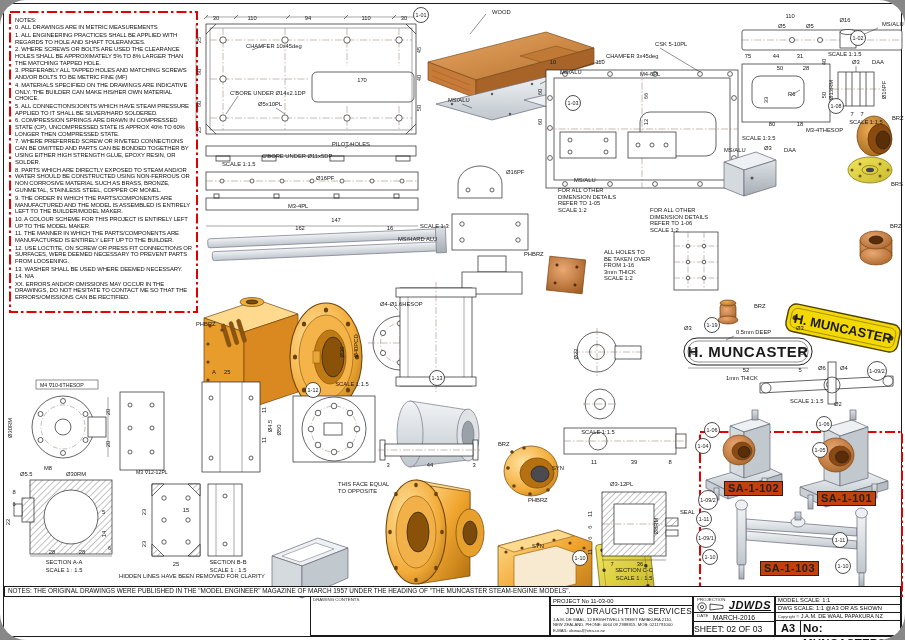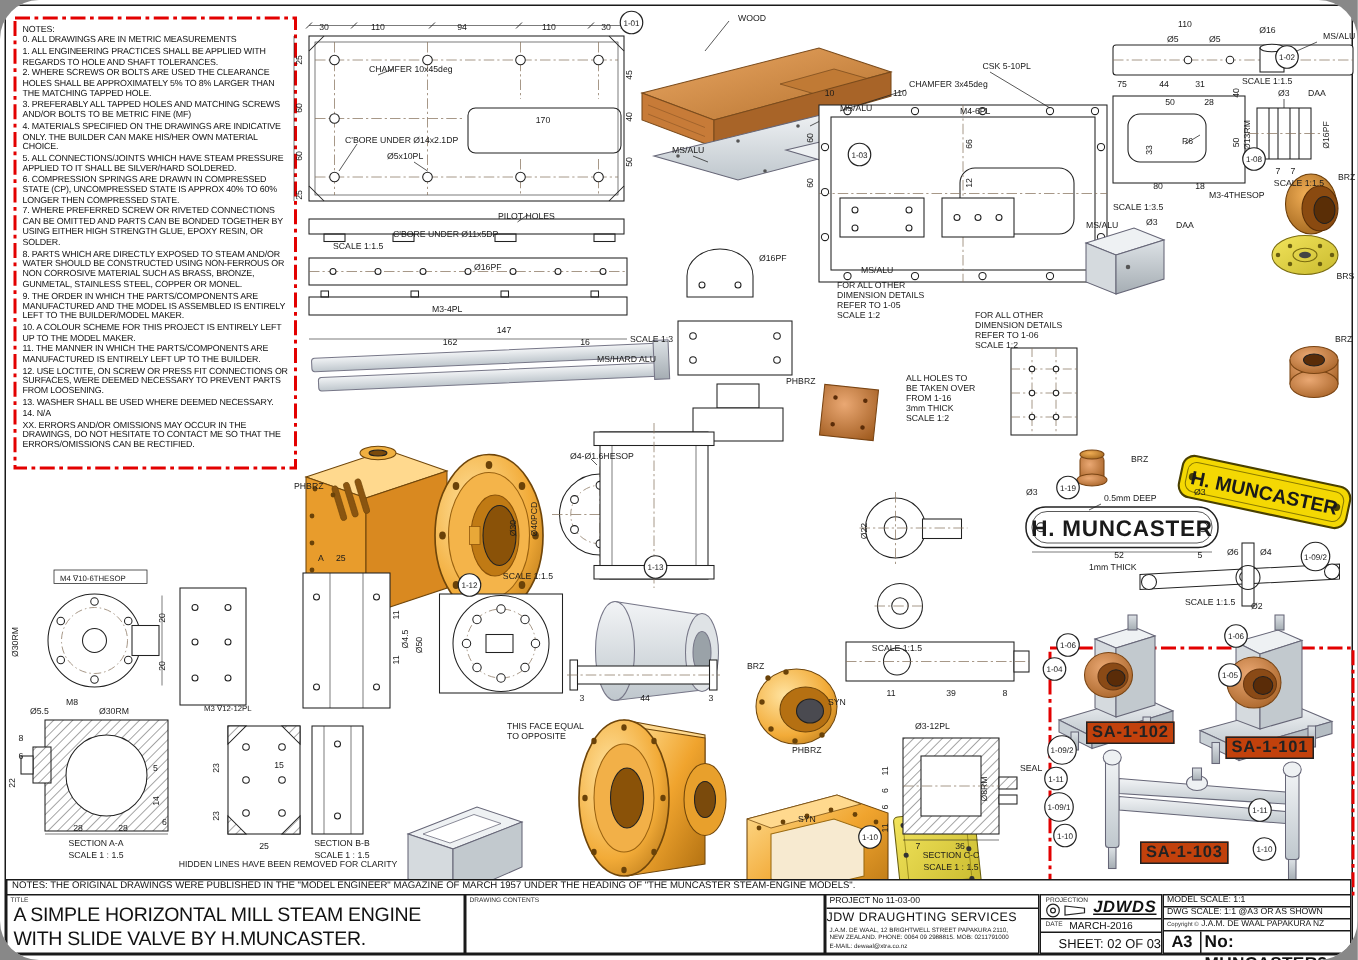--- a/index.html
+++ b/index.html
@@ -893,35 +893,28 @@
   </div>
 
   <div class="sa-label" style="left:724px;top:481px;">SA-1-102</div>
   <div class="sa-label" style="left:777px;top:491px;margin-left:40px;">SA-1-101</div>
   <div class="sa-label" style="left:760px;top:561px;">SA-1-103</div>
 
   <div class="strip">
     <span>NOTES: THE ORIGINAL DRAWINGS WERE PUBLISHED IN THE "MODEL ENGINEER" MAGAZINE OF MARCH 1957 UNDER THE HEADING OF "THE MUNCASTER STEAM-ENGINE MODELS".</span>
   </div>
 
-  <div class="tb" style="left:4px;top:596px;width:306px;height:40px;">
-    <div class="cap">TITLE</div>
-    <div class="bigtxt">
-      <div>A SIMPLE HORIZONTAL MILL STEAM ENGINE</div>
-      <div>WITH SLIDE VALVE BY H.MUNCASTER.</div>
-    </div>
-  </div>
 
   <div class="tb" style="left:310px;top:596px;width:240px;height:40px;">
     <div class="cap">DRAWING CONTENTS</div>
   </div>
 
   <div class="tb" style="left:550px;top:596px;width:143px;height:40px;">
     <div class="row" style="height:9px;border-bottom:1px solid #1a1a1a;font-size:5.8px;line-height:8px;padding-left:2px;">PROJECT No  11-03-00</div>
-    <div class="row" style="height:11px;font-size:8.3px;line-height:11px;text-align:left;letter-spacing:0.3px;">JDW DRAUGHTING SERVICES</div>
+    <div class="row" style="height:11px;font-size:8.3px;line-height:11px;text-align:right;letter-spacing:0.3px;">JDW DRAUGHTING SERVICES</div>
     <div class="row" style="font-size:4.2px;line-height:1.25;padding-left:2px;color:#222;">
       <div>J.A.M. DE WAAL, 12 BRIGHTWELL STREET PAPAKURA 2110,</div>
       <div>NEW ZEALAND. PHONE: 0064 09 2988815. MOB: 0211791000</div>
       <div>E-MAIL: dewaal@xtra.co.nz</div>
     </div>
   </div>
 
   <div class="tb" style="left:693px;top:596px;width:82px;height:40px;">
     <div class="row" style="height:16px;border-bottom:1px solid #1a1a1a;position:relative;">
       <div class="cap" style="position:absolute;left:1px;top:0;">PROJECTION</div>
@@ -929,21 +922,21 @@
         <circle cx="6" cy="6" r="4.2" fill="none" stroke="#222" stroke-width="0.8"></circle>
         <circle cx="6" cy="6" r="1.6" fill="none" stroke="#222" stroke-width="0.8"></circle>
         <path d="M14,3 L27,4.5 L27,7.5 L14,9 Z" fill="none" stroke="#222" stroke-width="0.8"></path>
       </svg>
       <div style="position:absolute;right:3px;top:2px;font-size:11px;font-weight:bold;font-style:italic;letter-spacing:0.5px;text-decoration:underline;">JDWDS</div>
     </div>
     <div class="row" style="height:9px;border-bottom:1px solid #1a1a1a;font-size:6.8px;line-height:9px;text-align:center;position:relative;">
       <span class="cap" style="position:absolute;left:1px;top:0;">DATE</span>
       <span>MARCH-2016</span>
     </div>
-    <div class="row" style="height:14px;font-size:8.6px;line-height:14px;text-align:right;">SHEET: 02 OF 03</div>
+    <div class="row" style="height:14px;font-size:8.6px;line-height:14px;text-align:left;">SHEET: 02 OF 03</div>
   </div>
 
   <div class="tb" style="left:775px;top:596px;width:126px;height:40px;">
     <div class="row" style="height:8px;border-bottom:1px solid #1a1a1a;font-size:5.8px;line-height:7.5px;padding-left:2px;">MODEL SCALE: 1:1</div>
     <div class="row" style="height:8px;border-bottom:1px solid #1a1a1a;font-size:5.8px;line-height:7.5px;padding-left:2px;">DWG SCALE: 1:1 @A3 OR AS SHOWN</div>
     <div class="row" style="height:8px;border-bottom:1px solid #1a1a1a;font-size:5.6px;line-height:7.5px;padding-left:2px;">
       <span class="cap" style="padding:0;font-size:4px;">Copyright ©</span>
       <span>J.A.M. DE WAAL PAPAKURA NZ</span>
     </div>
     <div class="row" style="height:15px;display:flex;">

